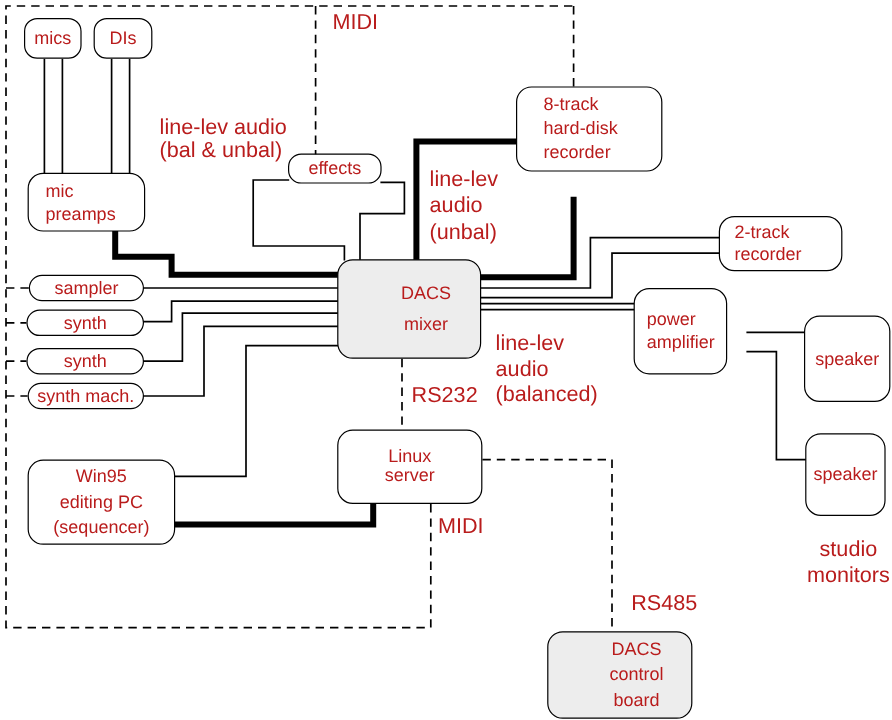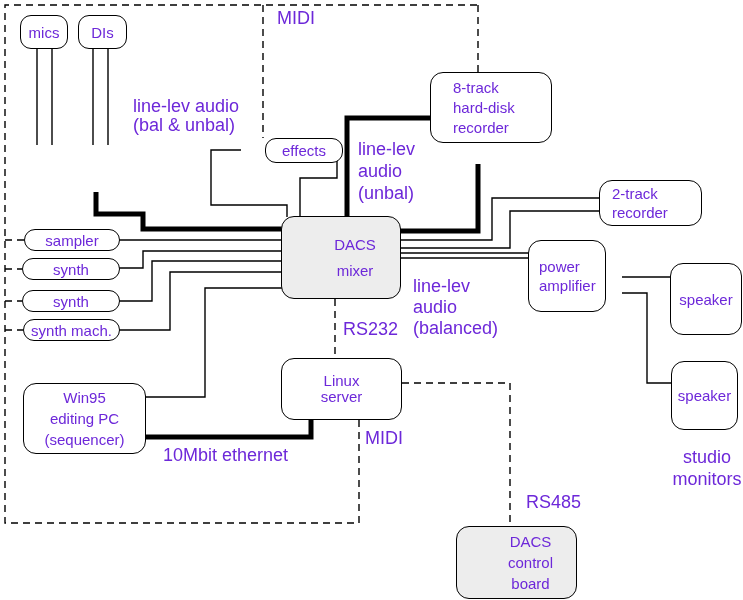--- a/index.html
+++ b/index.html
@@ -1,17 +1,17 @@
 <!DOCTYPE html>
 <html><head>
 <meta charset="utf-8">
 <style>
   html,body{margin:0;padding:0;background:#fff;}
   .stage{position:relative;width:743px;height:600px;background:#fff;
-         font-family:"Liberation Sans","DejaVu Sans",sans-serif;color:#6d28d9;overflow:hidden;}
+         font-family:"Liberation Sans","DejaVu Sans",sans-serif;color:#b91c1c;overflow:hidden;}
   .wires{position:absolute;left:0;top:0;z-index:1;}
   .wires path{fill:none;stroke:#000;}
   .wires .thin{stroke-width:1.4;}
   .wires .thick{stroke-width:5;}
   .wires .dash{stroke-width:1.4;stroke-dasharray:7 5;}
   .node{position:absolute;box-sizing:border-box;border:1.5px solid #000;background:#fff;
         border-radius:13px;display:flex;align-items:center;justify-content:center;
         text-align:center;font-size:15px;line-height:19px;white-space:pre-line;z-index:2;}
   .node.pill{border-radius:11px;}
   .node.left{justify-content:flex-start;text-align:left;}
@@ -57,30 +57,32 @@
     <path class="thick" d="M96,192 L96,214 L143,214 L143,229 L282,229"></path>
     <path class="thick" d="M347,217 L347,118 L431,118"></path>
     <path class="thick" d="M478,164 L478,231 L400,231"></path>
     <path class="thick" d="M145,437 L311,437 L311,419"></path>
   </svg>
 
   <div class="node pill" style="left:20px;top:15px;width:48px;height:34px;">mics</div>
 
   <div class="node pill" style="left:78px;top:15px;width:49px;height:34px;">DIs</div>
 
+  <div class="node left" style="left:23px;top:144px;width:98px;height:49px;padding-left:14px;">mic
+preamps</div>
 
   <div class="node pill" style="left:24px;top:229px;width:96px;height:22px;">sampler</div>
 
   <div class="node pill" style="left:22px;top:258px;width:98px;height:22px;">synth</div>
 
   <div class="node pill" style="left:22px;top:290px;width:98px;height:22px;">synth</div>
 
   <div class="node pill" style="left:23px;top:319px;width:97px;height:22px;">synth mach.</div>
 
-  <div class="node pill" style="left:240px;top:138px;width:78px;height:25px;margin-left:25px;">effects</div>
+  <div class="node pill" style="left:240px;top:128px;width:78px;height:25px;">effects</div>
 
   <div class="node fill" style="left:281px;top:216px;width:120px;height:83px;line-height:26px;">DACS
 mixer</div>
 
   <div class="node left" style="left:430px;top:72px;width:122px;height:71px;padding-left:22px;line-height:20px;">8-track
 hard-disk
 recorder</div>
 
   <div class="node left" style="left:599px;top:180px;width:103px;height:46px;padding-left:12px;">2-track
 recorder</div>
@@ -113,20 +115,19 @@
 (unbal)</div>
 
   <div class="lbl" style="left:413px;top:276px;line-height:21px;">line-lev
 audio
 (balanced)</div>
 
   <div class="lbl" style="left:343px;top:320px;">RS232</div>
 
   <div class="lbl" style="left:365px;top:429px;">MIDI</div>
 
-  <div class="lbl" style="left:163px;top:446px;">10Mbit ethernet</div>
 
   <div class="lbl" style="left:526px;top:493px;">RS485</div>
 
   <div class="lbl" style="left:668px;top:446px;width:78px;text-align:center;line-height:22px;">studio
 monitors</div>
 
 </div>
 
 </body></html>

